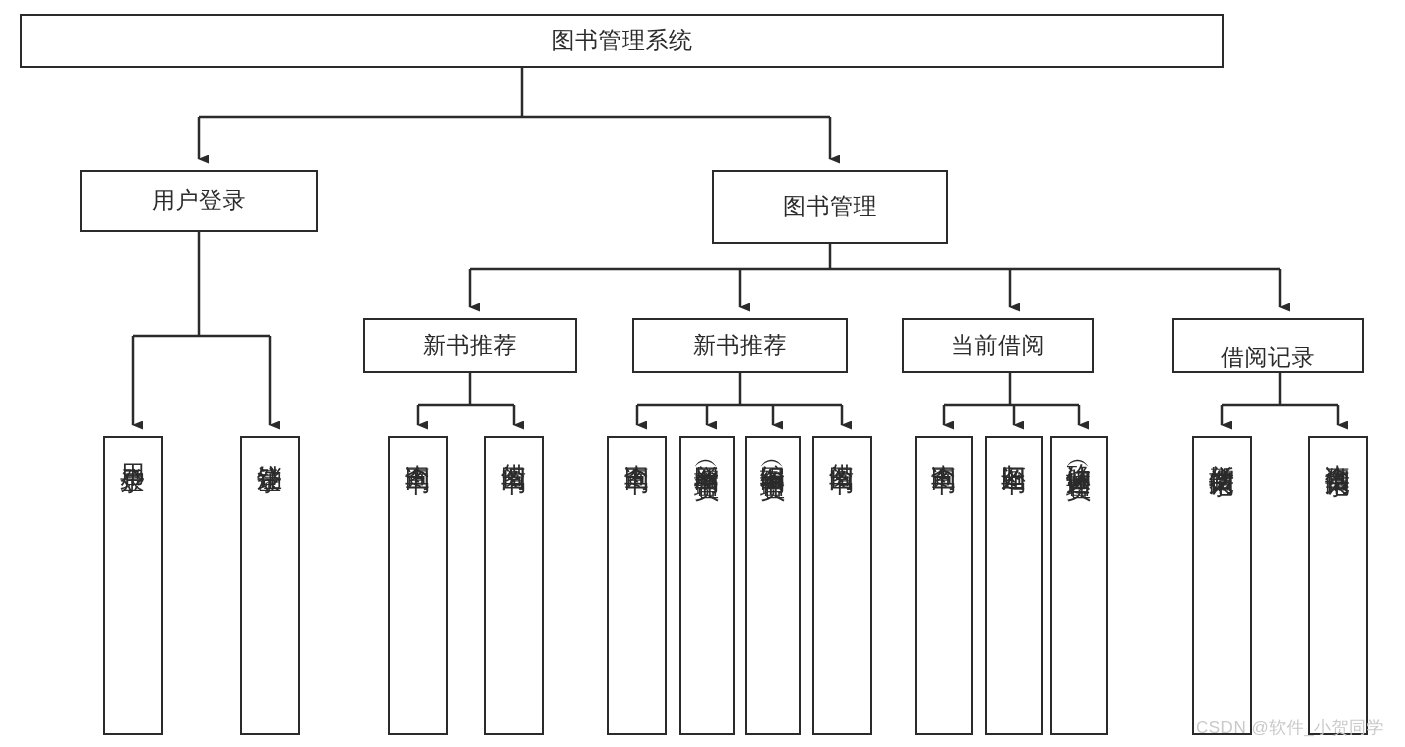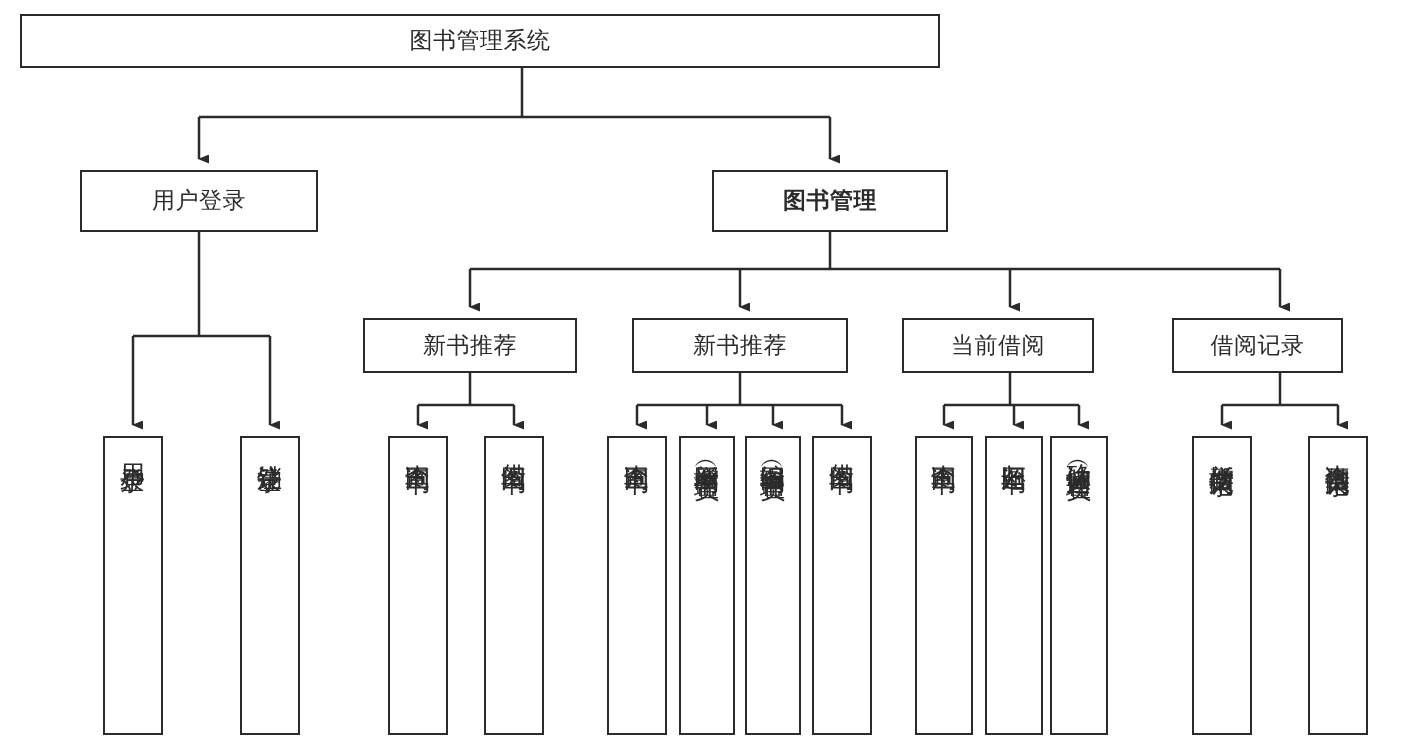--- a/index.html
+++ b/index.html
@@ -108,39 +108,39 @@
         <line x1="1014" y1="405" x2="1014" y2="425" stroke="#2b2b2b" stroke-width="2.5" marker-end="url(#arrowhead)"></line>
         <line x1="1079" y1="405" x2="1079" y2="425" stroke="#2b2b2b" stroke-width="2.5" marker-end="url(#arrowhead)"></line>
         <line x1="1280" y1="373" x2="1280" y2="405" stroke="#2b2b2b" stroke-width="2.5"></line>
         <line x1="1222" y1="405" x2="1338" y2="405" stroke="#2b2b2b" stroke-width="2.5"></line>
         <line x1="1222" y1="405" x2="1222" y2="425" stroke="#2b2b2b" stroke-width="2.5" marker-end="url(#arrowhead)"></line>
         <line x1="1338" y1="405" x2="1338" y2="425" stroke="#2b2b2b" stroke-width="2.5" marker-end="url(#arrowhead)"></line>
       </g>
   </svg>
 
   <div id="node-layer">
-      <div class="node horiz" style="left: 20px; top: 14px; width: 920px; height: 54px;">
+      <div class="node horiz" style="left: 20px; top: 14px; width: 1204px; height: 54px;">
         <span class="label">图书管理系统</span>
       </div>
       <div class="node horiz" style="left: 80px; top: 170px; width: 238px; height: 62px;">
         <span class="label">用户登录</span>
       </div>
-      <div class="node horiz" style="left: 712px; top: 170px; width: 236px; height: 62px; font-weight: bold;">
+      <div class="node horiz" style="left: 712px; top: 170px; width: 236px; height: 74px;">
         <span class="label">图书管理</span>
       </div>
       <div class="node horiz" style="left: 363px; top: 318px; width: 214px; height: 55px;">
         <span class="label">新书推荐</span>
       </div>
       <div class="node horiz" style="left: 632px; top: 318px; width: 216px; height: 55px;">
         <span class="label">新书推荐</span>
       </div>
       <div class="node horiz" style="left: 902px; top: 318px; width: 192px; height: 55px;">
         <span class="label">当前借阅</span>
       </div>
-      <div class="node horiz" style="left: 1172px; top: 318px; width: 171px; height: 55px;">
+      <div class="node horiz" style="left: 1172px; top: 318px; width: 192px; height: 55px; align-items: flex-end;">
         <span class="label">借阅记录</span>
       </div>
       <div class="node vert" style="left: 103px; top: 436px; width: 60px; height: 299px;">
         <span class="label">用户登录</span>
       </div>
       <div class="node vert" style="left: 240px; top: 436px; width: 60px; height: 299px;">
         <span class="label">注销登录</span>
       </div>
       <div class="node vert" style="left: 388px; top: 436px; width: 60px; height: 299px;">
         <span class="label">查询图书</span>
@@ -170,14 +170,15 @@
         <span class="label">确认归还（管理员）</span>
       </div>
       <div class="node vert" style="left: 1192px; top: 436px; width: 60px; height: 299px;">
         <span class="label">新增借阅记录</span>
       </div>
       <div class="node vert" style="left: 1308px; top: 436px; width: 60px; height: 299px;">
         <span class="label">查询借阅记录</span>
       </div>
     </div>
 
+  <div class="watermark" style="left:1196px; top:716px;">CSDN @软件_小贺同学</div>
 
 </div>
 
 </body></html>

